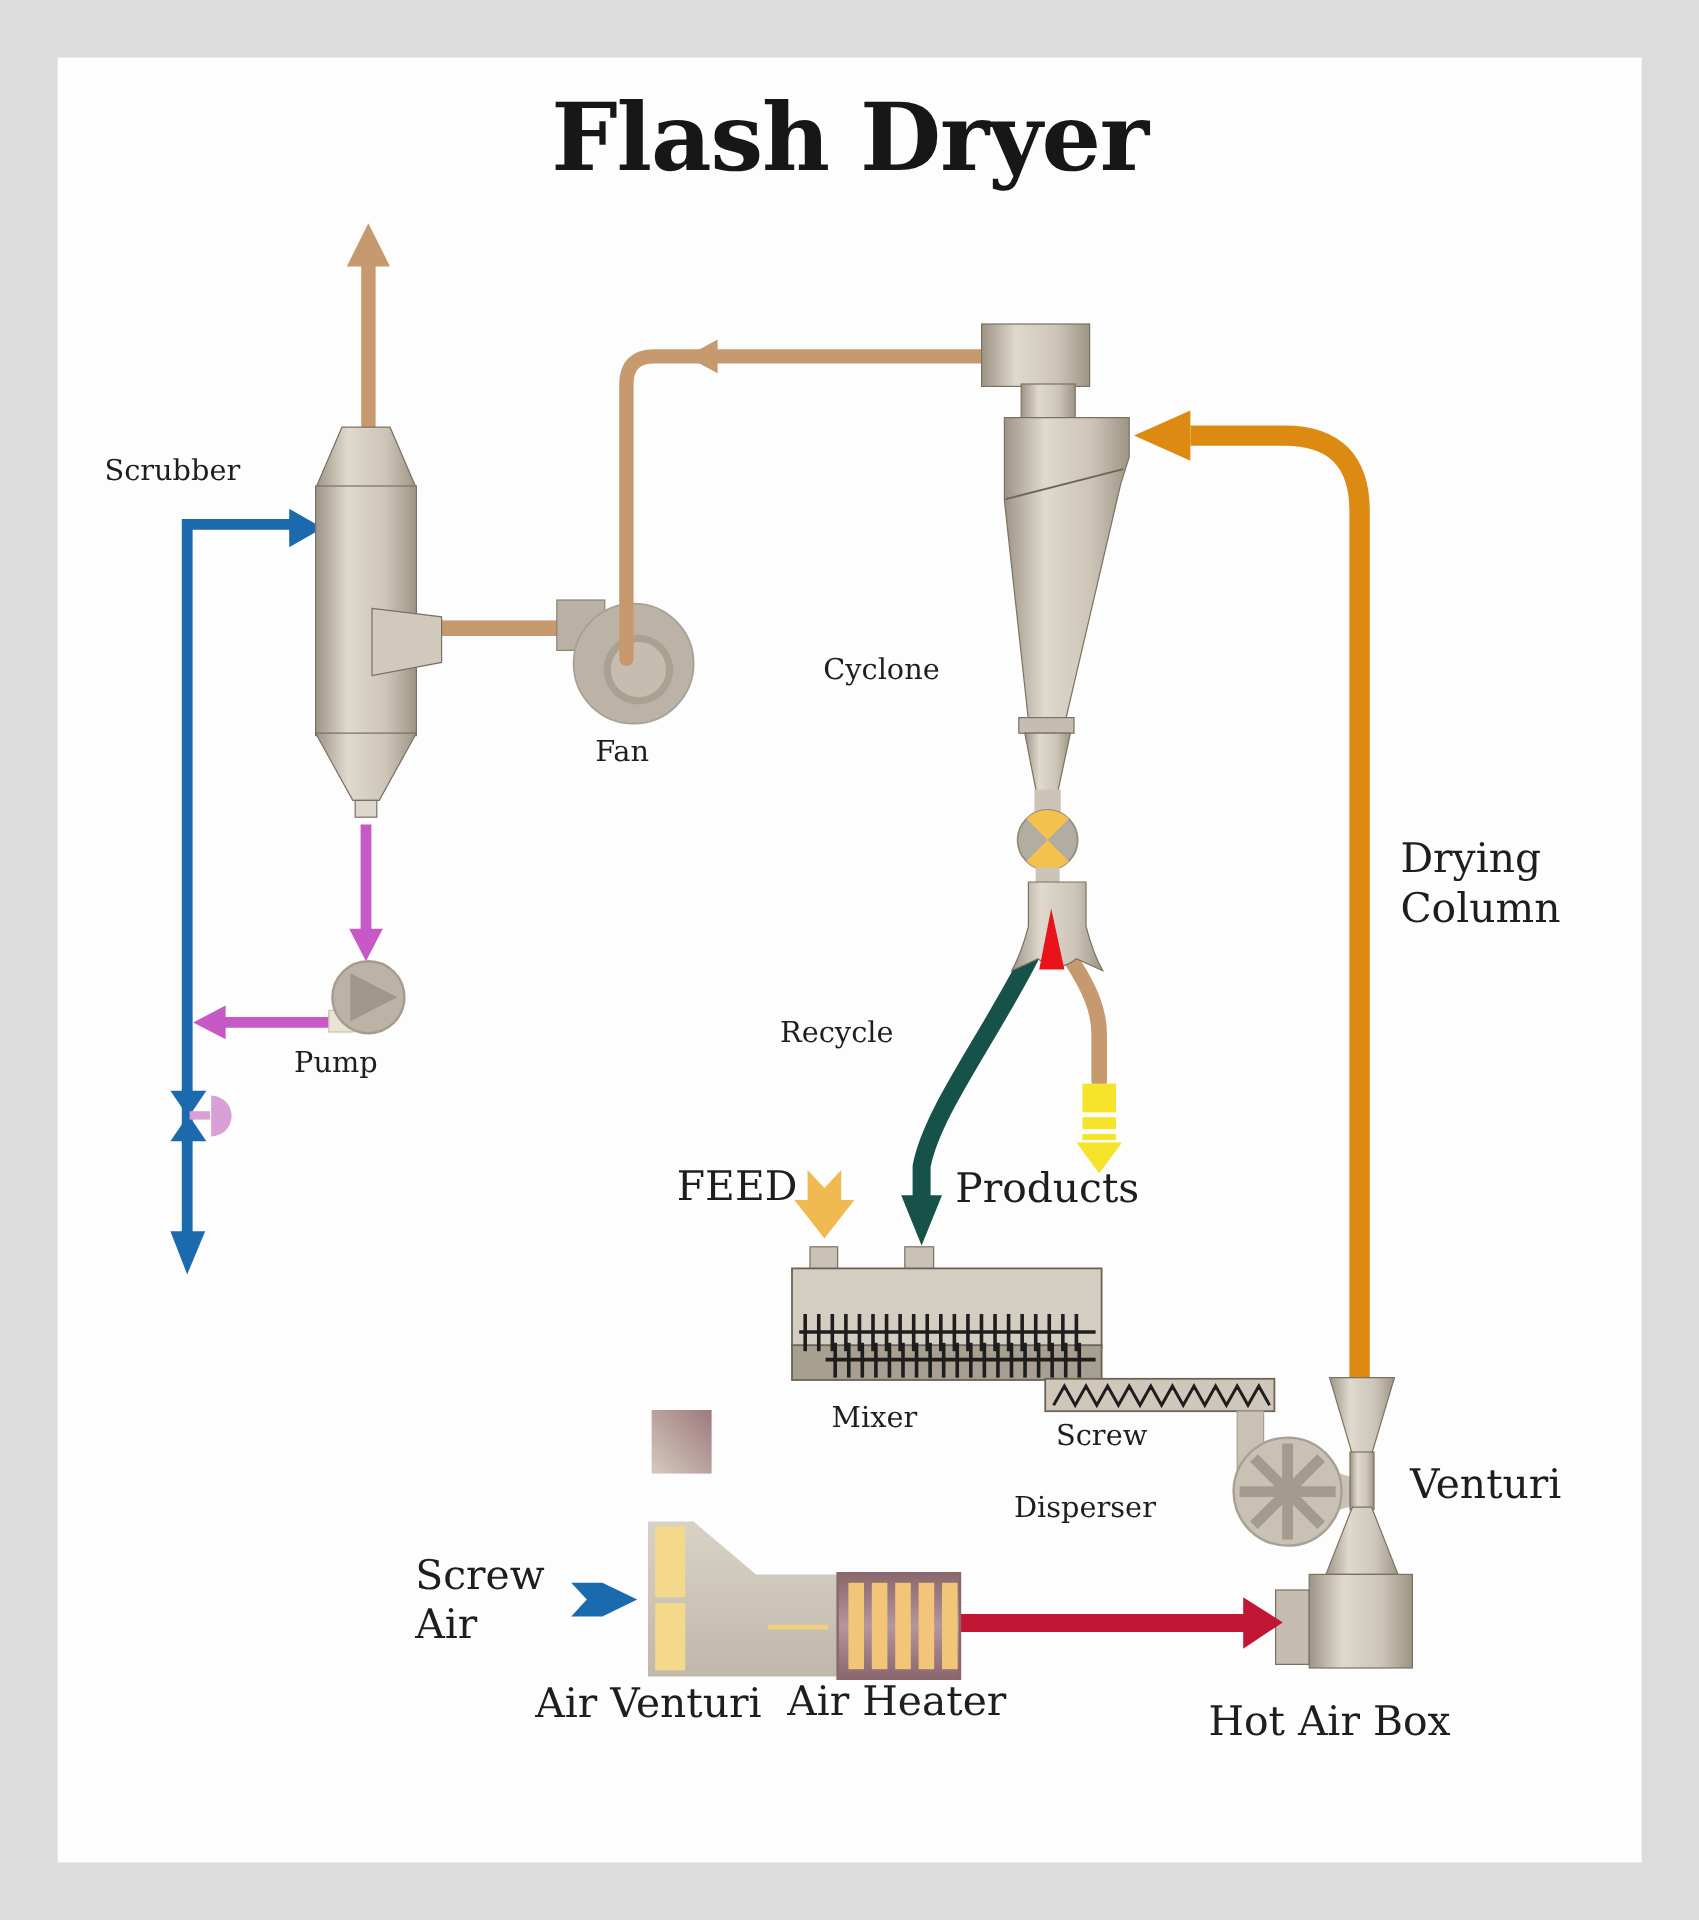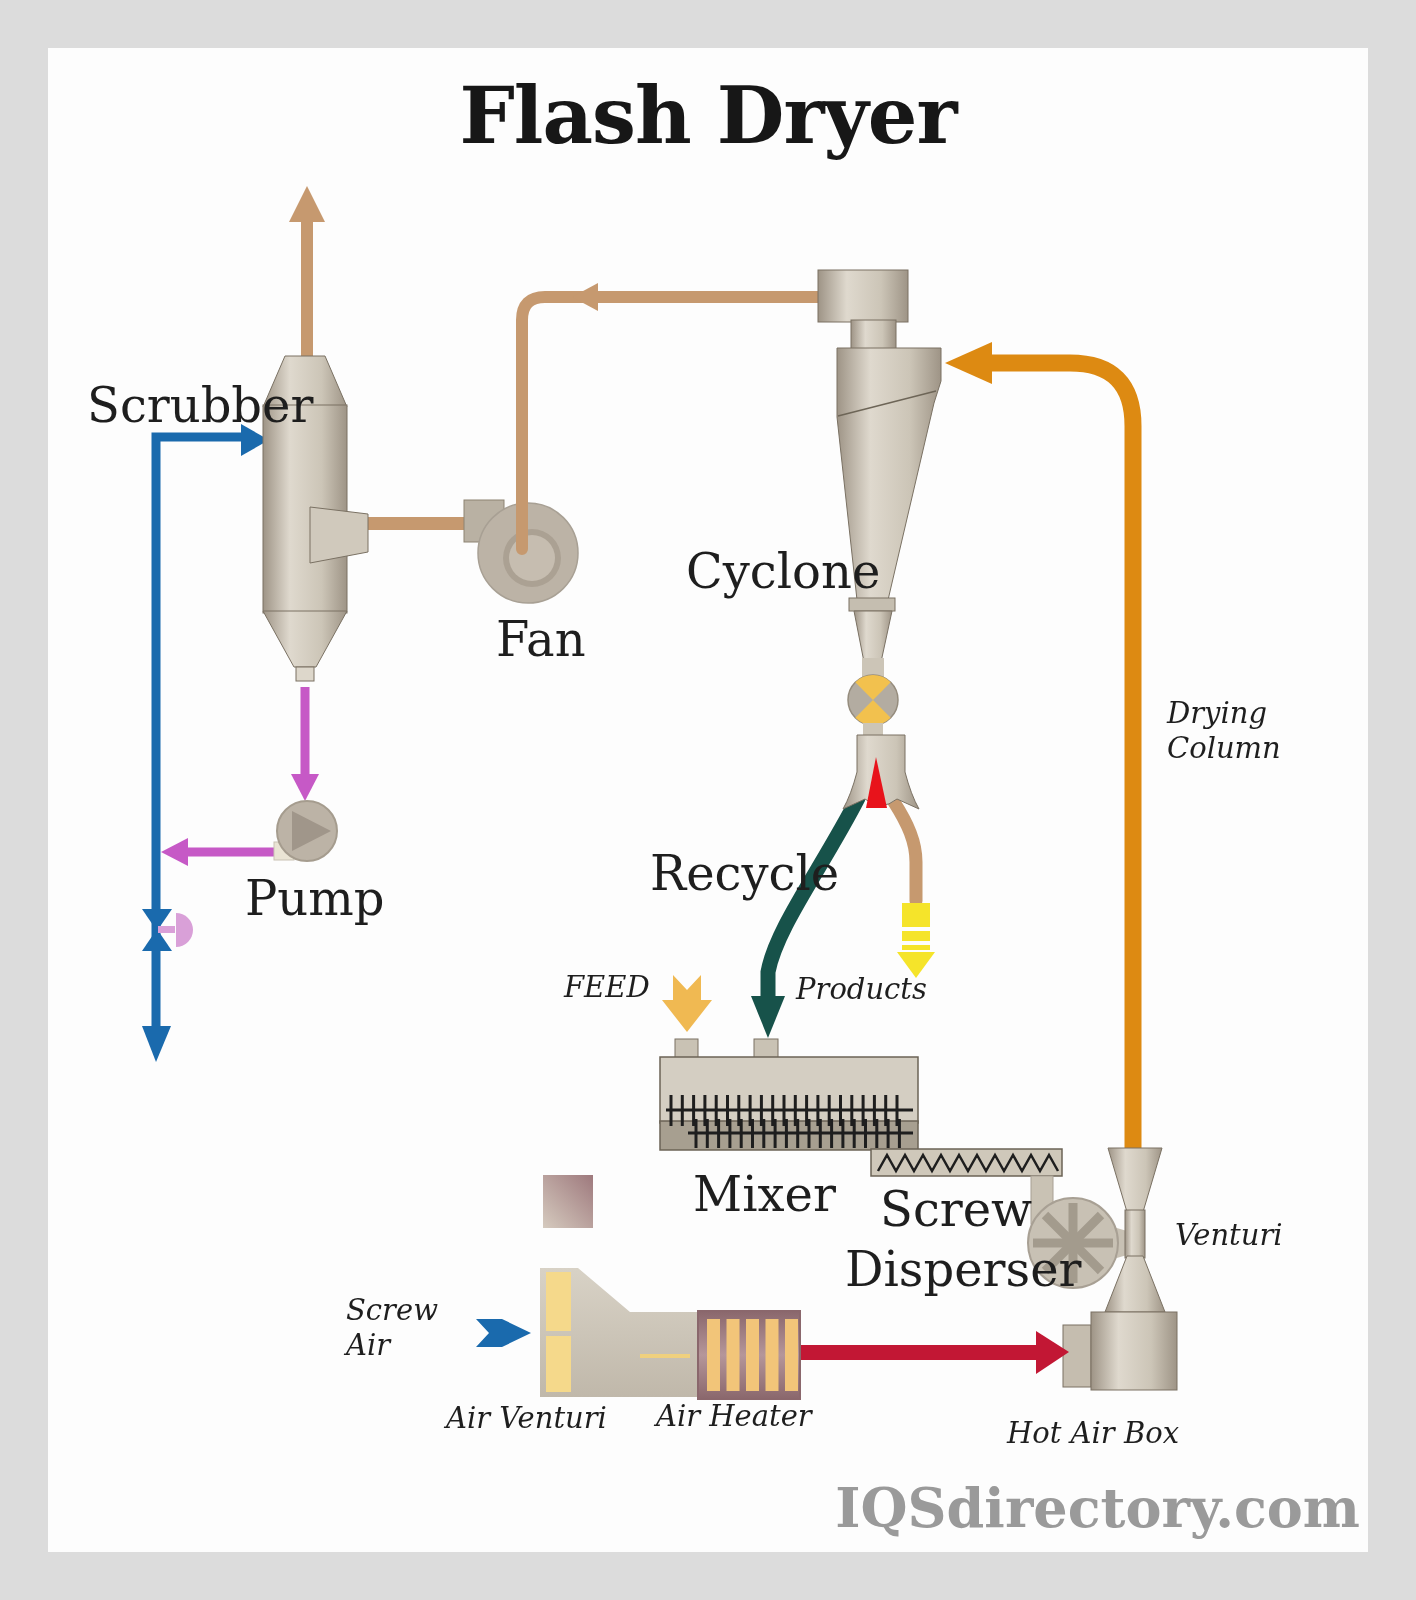--- a/index.html
+++ b/index.html
@@ -1,21 +1,21 @@
 <!DOCTYPE html>
 <html><head>
 <meta charset="utf-8">
 <style>
   html,body{margin:0;padding:0;background:#fff;}
   .stage{position:relative;width:1416px;height:1600px;background:#dcdcdc;overflow:hidden;
          font-family:"DejaVu Serif", serif;}
   .canvas{position:absolute;left:48px;top:48px;width:1320px;height:1504px;background:#fdfdfd;}
   svg.diagram{position:absolute;left:0;top:0;width:1416px;height:1600px;}
-  .lbl{position:absolute;color:#1e1e1e;font-size:48px;line-height:1.05;white-space:nowrap;}
-  .lbl.small{font-size:29px;font-style:italic;}
+  .lbl{position:absolute;color:#1e1e1e;font-size:24px;line-height:1.05;white-space:nowrap;}
+  .lbl.small{font-size:34px;}
   .title{position:absolute;left:48px;top:70px;width:1320px;text-align:center;
          font-size:78px;font-weight:bold;color:#171717;letter-spacing:-1px;}
   .watermark{position:absolute;right:56px;top:1476px;font-size:54px;font-weight:bold;
              color:#9a9a9a;letter-spacing:0px;}
   .twoline{line-height:1.22;}
 </style>
 </head>
 <body>
 
 <div class="stage">
@@ -256,14 +256,13 @@
   <div class="lbl" style="left:880px;top:1184px;">Screw</div>
   <div class="lbl" style="left:845px;top:1244px;">Disperser</div>
   <div class="lbl small" style="left:1175px;top:1220px;">Venturi</div>
   <div class="lbl small twoline" style="left:346px;top:1293px;">
     <div>Screw</div>
     <div>Air</div>
   </div>
   <div class="lbl small" style="left:446px;top:1403px;">Air Venturi</div>
   <div class="lbl small" style="left:656px;top:1401px;">Air Heater</div>
   <div class="lbl small" style="left:1007px;top:1418px;">Hot Air Box</div>
-  <div class="watermark">IQSdirectory.com</div>
 </div>
 
 </body></html>

